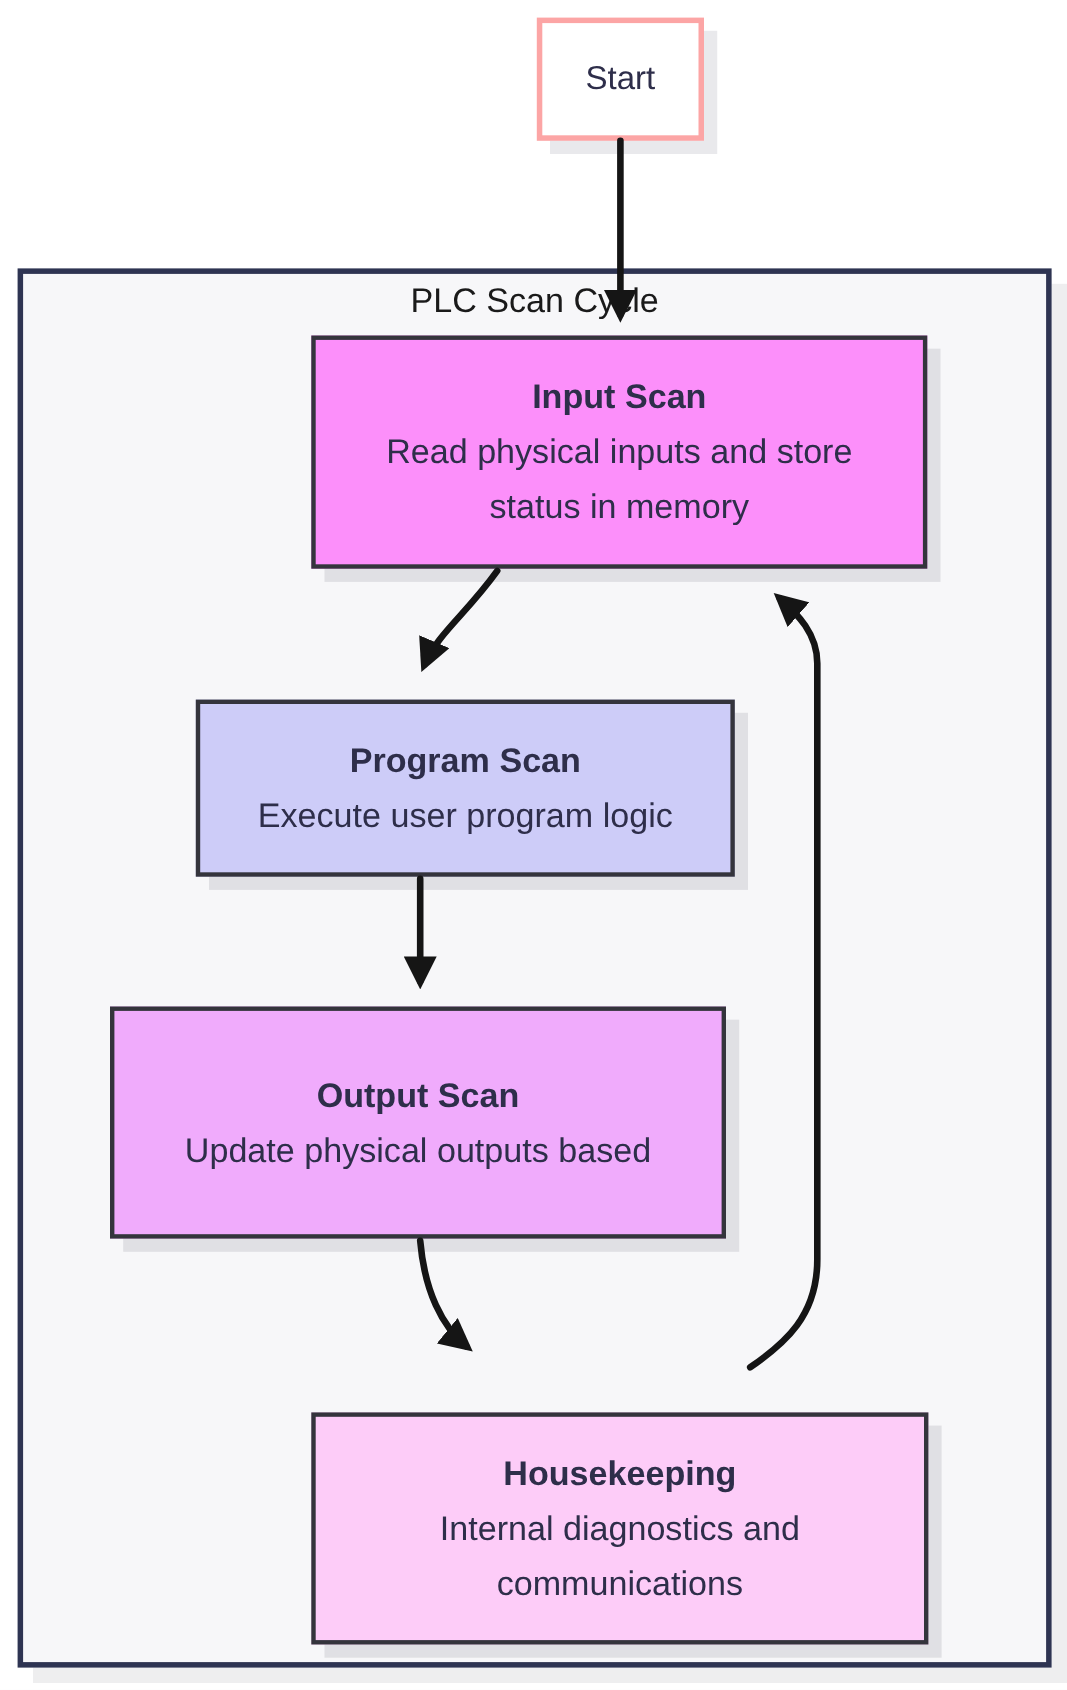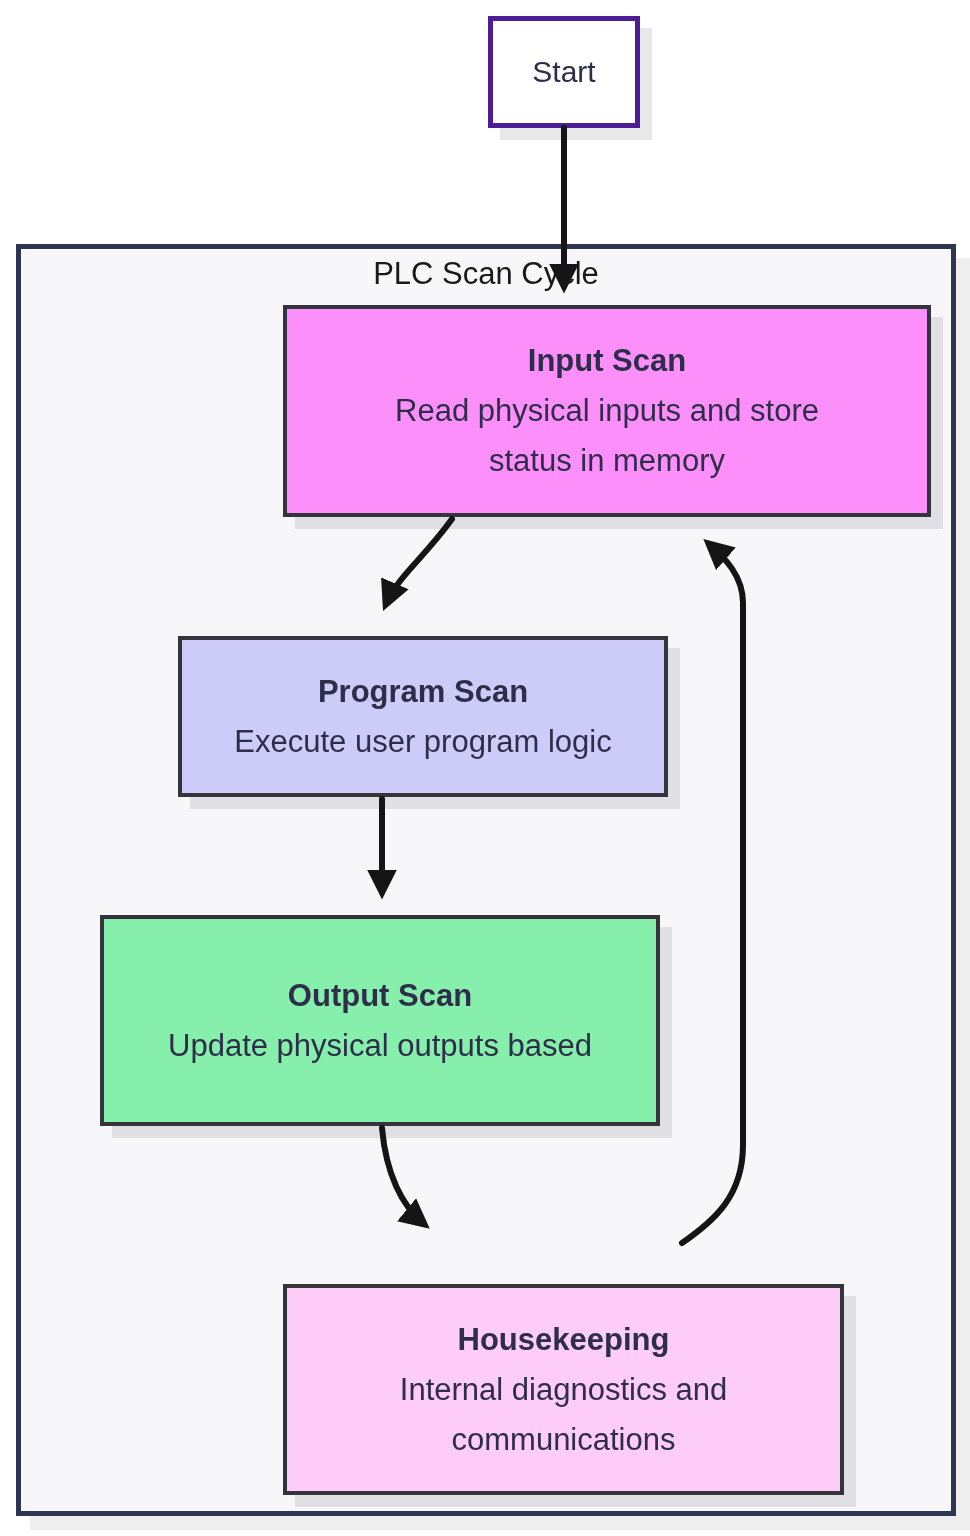--- a/index.html
+++ b/index.html
@@ -18,21 +18,21 @@
 
   
   .start-node {
     position: absolute;
     left: 488px;
     top: 16px;
     width: 152px;
     height: 112px;
     box-sizing: border-box;
     background: #ffffff;
-    border: 5px solid #4c1d95;
+    border: 5px solid #fca5a5;
     box-shadow: 12px 12px 0 rgba(120,120,135,0.16);
     display: flex;
     align-items: center;
     justify-content: center;
     font-size: 30px;
     color: #2e2e4a;
   }
 
   
   .cycle-container {
@@ -67,21 +67,21 @@
     align-items: center;
     justify-content: center;
     text-align: center;
     font-size: 31px;
     line-height: 50px;
     color: #2e2e4a;
   }
   .node .node-title { font-weight: bold; white-space: nowrap; }
   .node .node-line  { white-space: nowrap; }
 
-  .node-input        { left: 283px; top: 305px;  width: 648px; height: 212px; }
+  .node-input        { left: 283px; top: 305px;  width: 560px; height: 212px; }
   .node-program      { left: 138px; top: 636px;  width: 490px; height: 161px; margin-left: 40px; }
   .node-output       { left: 100px; top: 915px;  width: 560px; height: 211px; }
   .node-housekeeping { left: 283px; top: 1284px; width: 561px; height: 211px; }
 
   
   .edges-svg {
     position: absolute;
     left: 0;
     top: 0;
     width: 970px;
@@ -112,21 +112,21 @@
     <div class="node-title">Input Scan</div>
     <div class="node-line">Read physical inputs and store</div>
     <div class="node-line">status in memory</div>
   </div>
 
   <div class="node node-program" style="background-color: rgb(205, 204, 248);">
     <div class="node-title">Program Scan</div>
     <div class="node-line">Execute user program logic</div>
   </div>
 
-  <div class="node node-output" style="background-color: #86efac;">
+  <div class="node node-output" style="background-color: #f0abfc;">
     <div class="node-title">Output Scan</div>
     <div class="node-line">Update physical outputs based</div>
   </div>
 
   <div class="node node-housekeeping" style="background-color: rgb(253, 204, 248);">
     <div class="node-title">Housekeeping</div>
     <div class="node-line">Internal diagnostics and</div>
     <div class="node-line">communications</div>
   </div>
 

